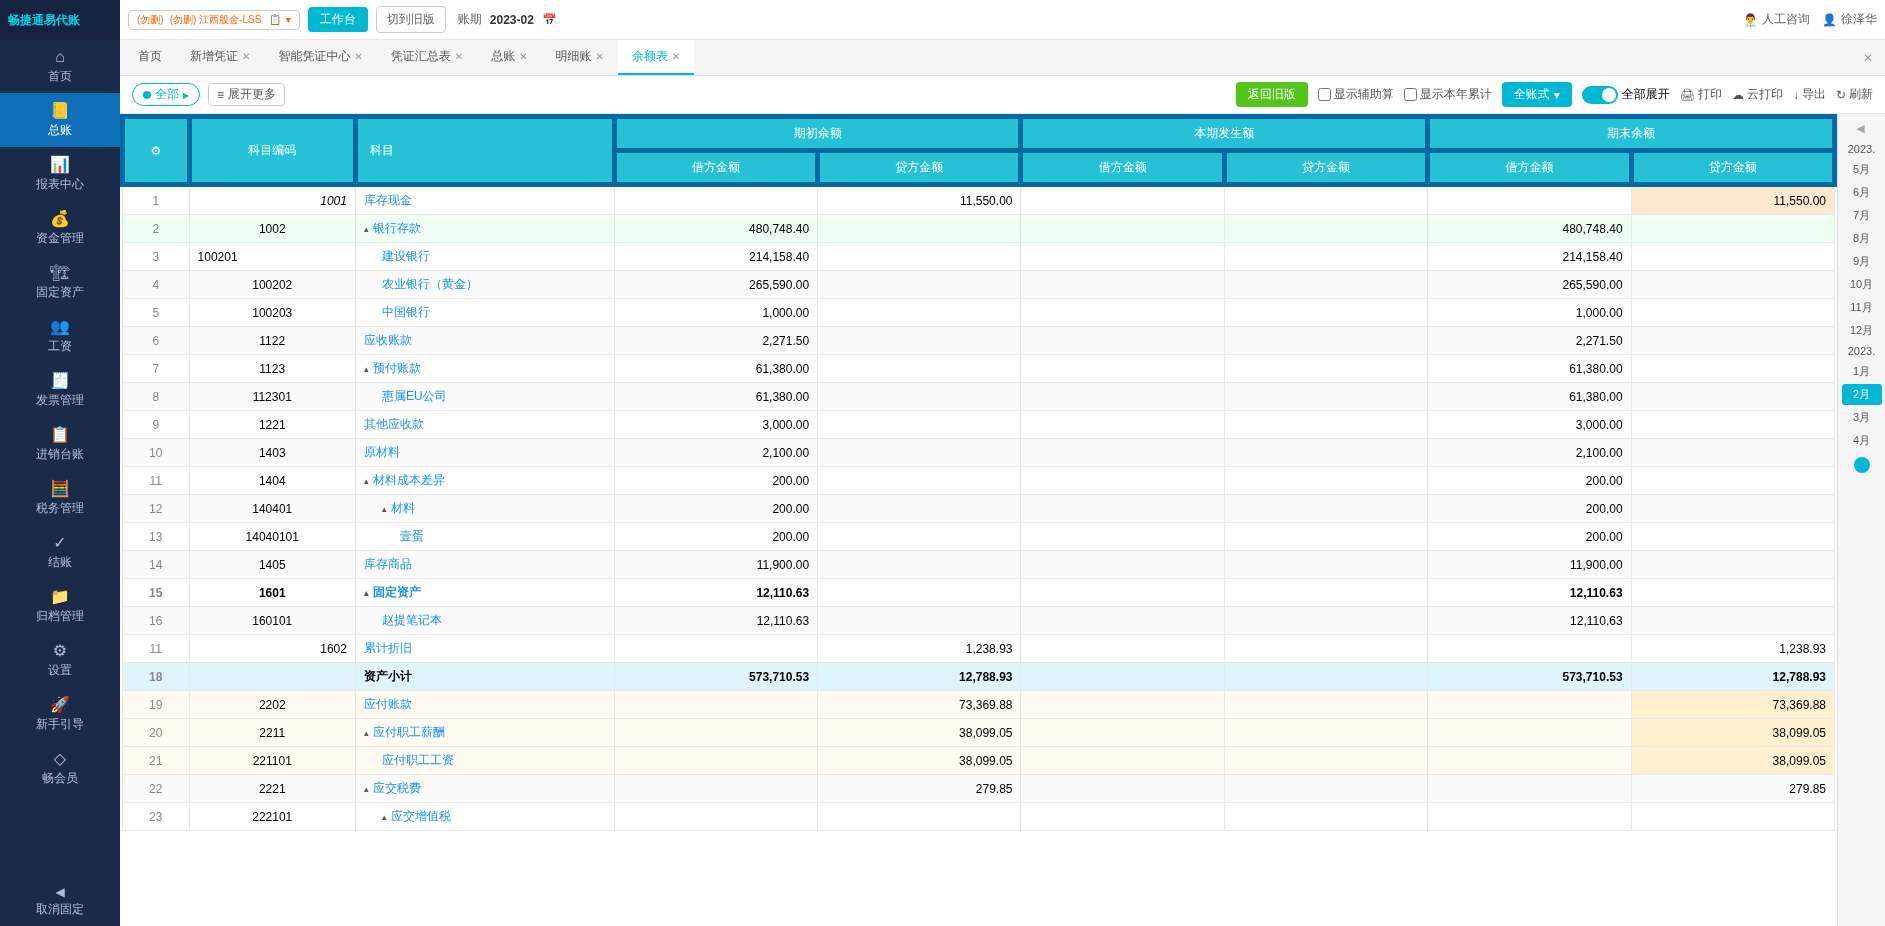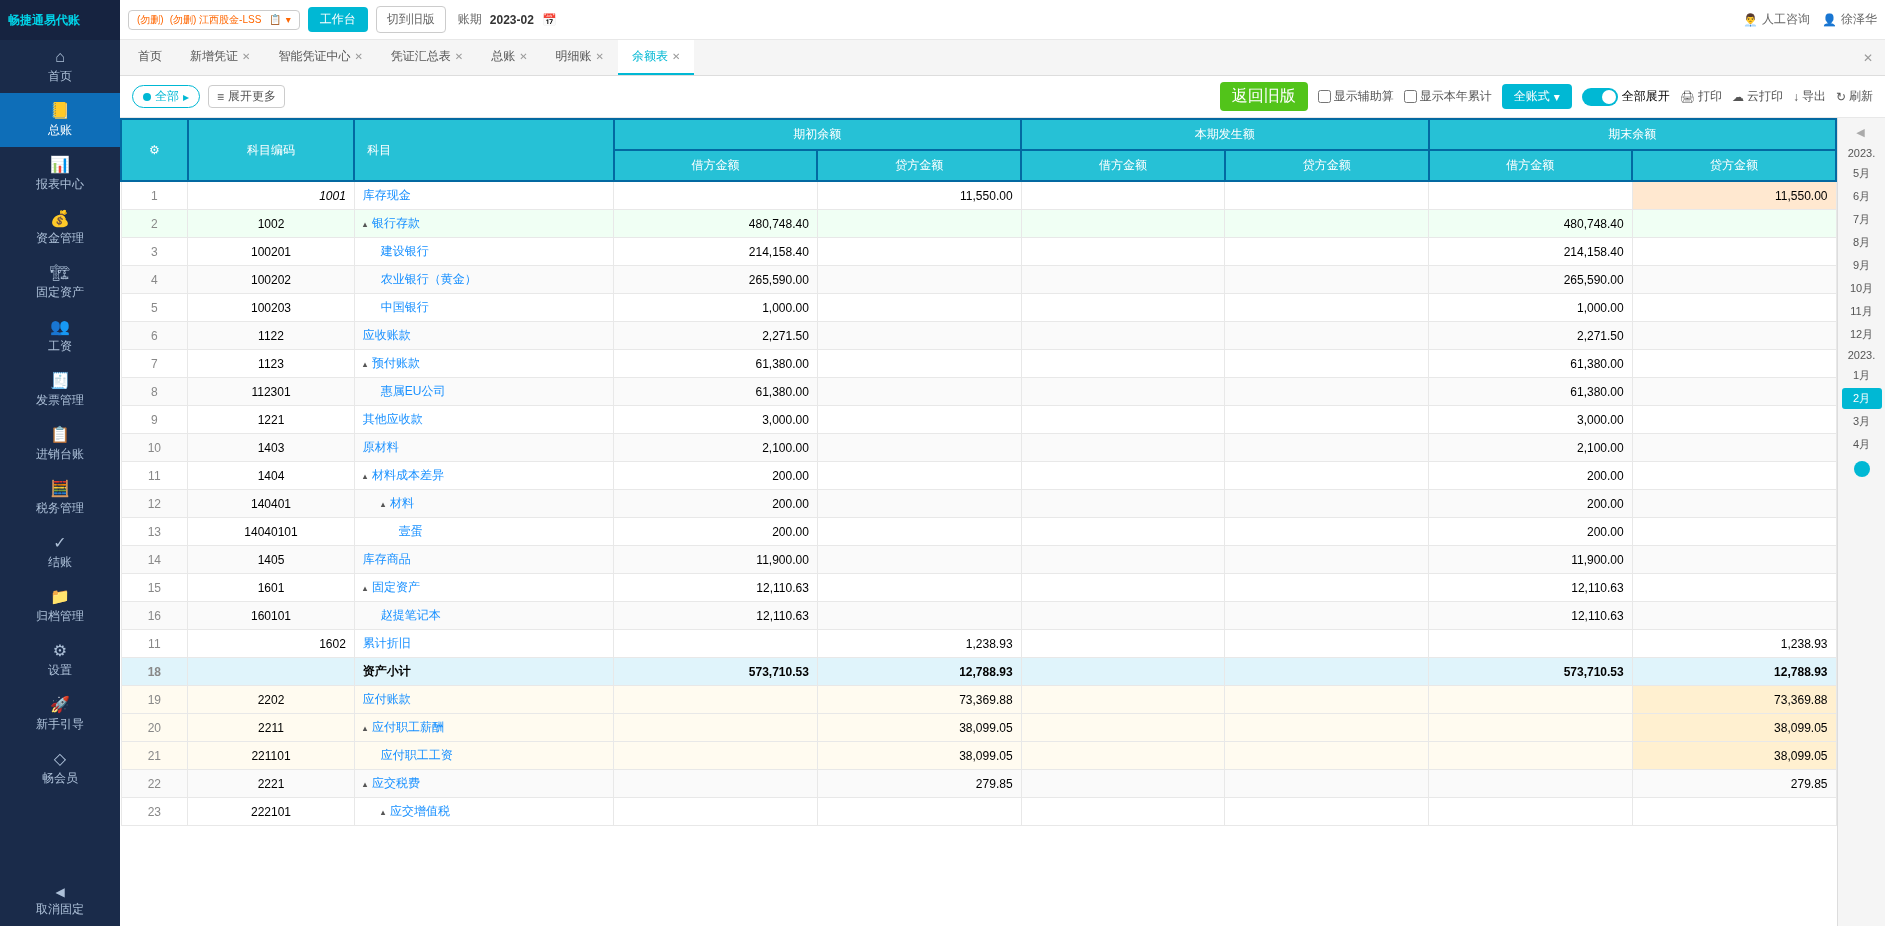--- a/index.html
+++ b/index.html
@@ -180,21 +180,21 @@
       align-items: center;
       gap: 10px;
     }
     .toolbar-btn-green {
       background: #52c41a;
       color: #fff;
       border: none;
       padding: 4px 12px;
       border-radius: 4px;
       cursor: pointer;
-      font-size: 16px;
+      font-size: 12px;
     }
     .toolbar-toggle-group {
       display: flex;
       align-items: center;
       gap: 6px;
       font-size: 11px;
       color: #555;
     }
     .toolbar-toggle-group label { display: flex; align-items: center; gap: 3px; cursor: pointer; }
     .toolbar-select-btn {
@@ -251,21 +251,21 @@
     table {
       width: 100%;
       border-collapse: collapse;
       font-size: 12px;
     }
     thead tr th {
       background: #26c1d6;
       color: #fff;
       padding: 6px 8px;
       text-align: center;
-      border: 2px solid #0369a1;
+      border: 5px solid #0369a1;
       white-space: nowrap;
       font-weight: normal;
     }
     thead tr.sub-header th {
       background: #26c1d6;
       border-top: none;
     }
     thead .group-header th {
       background: #26c1d6;
     }
@@ -535,21 +535,21 @@
               <td style="text-align: left; padding-left: 8px;"><span class="triangle-icon">▴ </span><a class="td-link" href="#">银行存款</a></td>
               <td style="text-align: right; padding-right: 8px;">480,748.40</td>
               <td style="text-align: right; padding-right: 8px;"></td>
               <td style="text-align: right; padding-right: 8px;"></td>
               <td style="text-align: right; padding-right: 8px;"></td>
               <td style="text-align: right; padding-right: 8px;">480,748.40</td>
               <td style="text-align: right; padding-right: 8px;"></td>
             </tr>
             <tr style="background: rgb(255, 255, 255);">
               <td style="text-align: center; color: rgb(136, 136, 136);">3</td>
-              <td style="text-align: center;">100201</td>
+              <td style="text-align: left;">100201</td>
               <td style="text-align: left; padding-left: 26px;"><a class="td-link" href="#">建设银行</a></td>
               <td style="text-align: right; padding-right: 8px;">214,158.40</td>
               <td style="text-align: right; padding-right: 8px;"></td>
               <td style="text-align: right; padding-right: 8px;"></td>
               <td style="text-align: right; padding-right: 8px;"></td>
               <td style="text-align: right; padding-right: 8px;">214,158.40</td>
               <td style="text-align: right; padding-right: 8px;"></td>
             </tr>
             <tr style="background: rgb(250, 250, 250);">
               <td style="text-align: center; color: rgb(136, 136, 136);">4</td>
@@ -665,21 +665,21 @@
               <td style="text-align: center; color: rgb(136, 136, 136);">14</td>
               <td style="text-align: center;">1405</td>
               <td style="text-align: left; padding-left: 8px;"><a class="td-link" href="#">库存商品</a></td>
               <td style="text-align: right; padding-right: 8px;">11,900.00</td>
               <td style="text-align: right; padding-right: 8px;"></td>
               <td style="text-align: right; padding-right: 8px;"></td>
               <td style="text-align: right; padding-right: 8px;"></td>
               <td style="text-align: right; padding-right: 8px;">11,900.00</td>
               <td style="text-align: right; padding-right: 8px;"></td>
             </tr>
-            <tr style="background: rgb(255, 255, 255);">
+            <tr style="background: rgb(255, 255, 255); font-weight: bold;">
               <td style="text-align: center; color: rgb(136, 136, 136);">15</td>
               <td style="text-align: center;">1601</td>
               <td style="text-align: left; padding-left: 8px;"><span class="triangle-icon">▴ </span><a class="td-link" href="#">固定资产</a></td>
               <td style="text-align: right; padding-right: 8px;">12,110.63</td>
               <td style="text-align: right; padding-right: 8px;"></td>
               <td style="text-align: right; padding-right: 8px;"></td>
               <td style="text-align: right; padding-right: 8px;"></td>
               <td style="text-align: right; padding-right: 8px;">12,110.63</td>
               <td style="text-align: right; padding-right: 8px;"></td>
             </tr>

